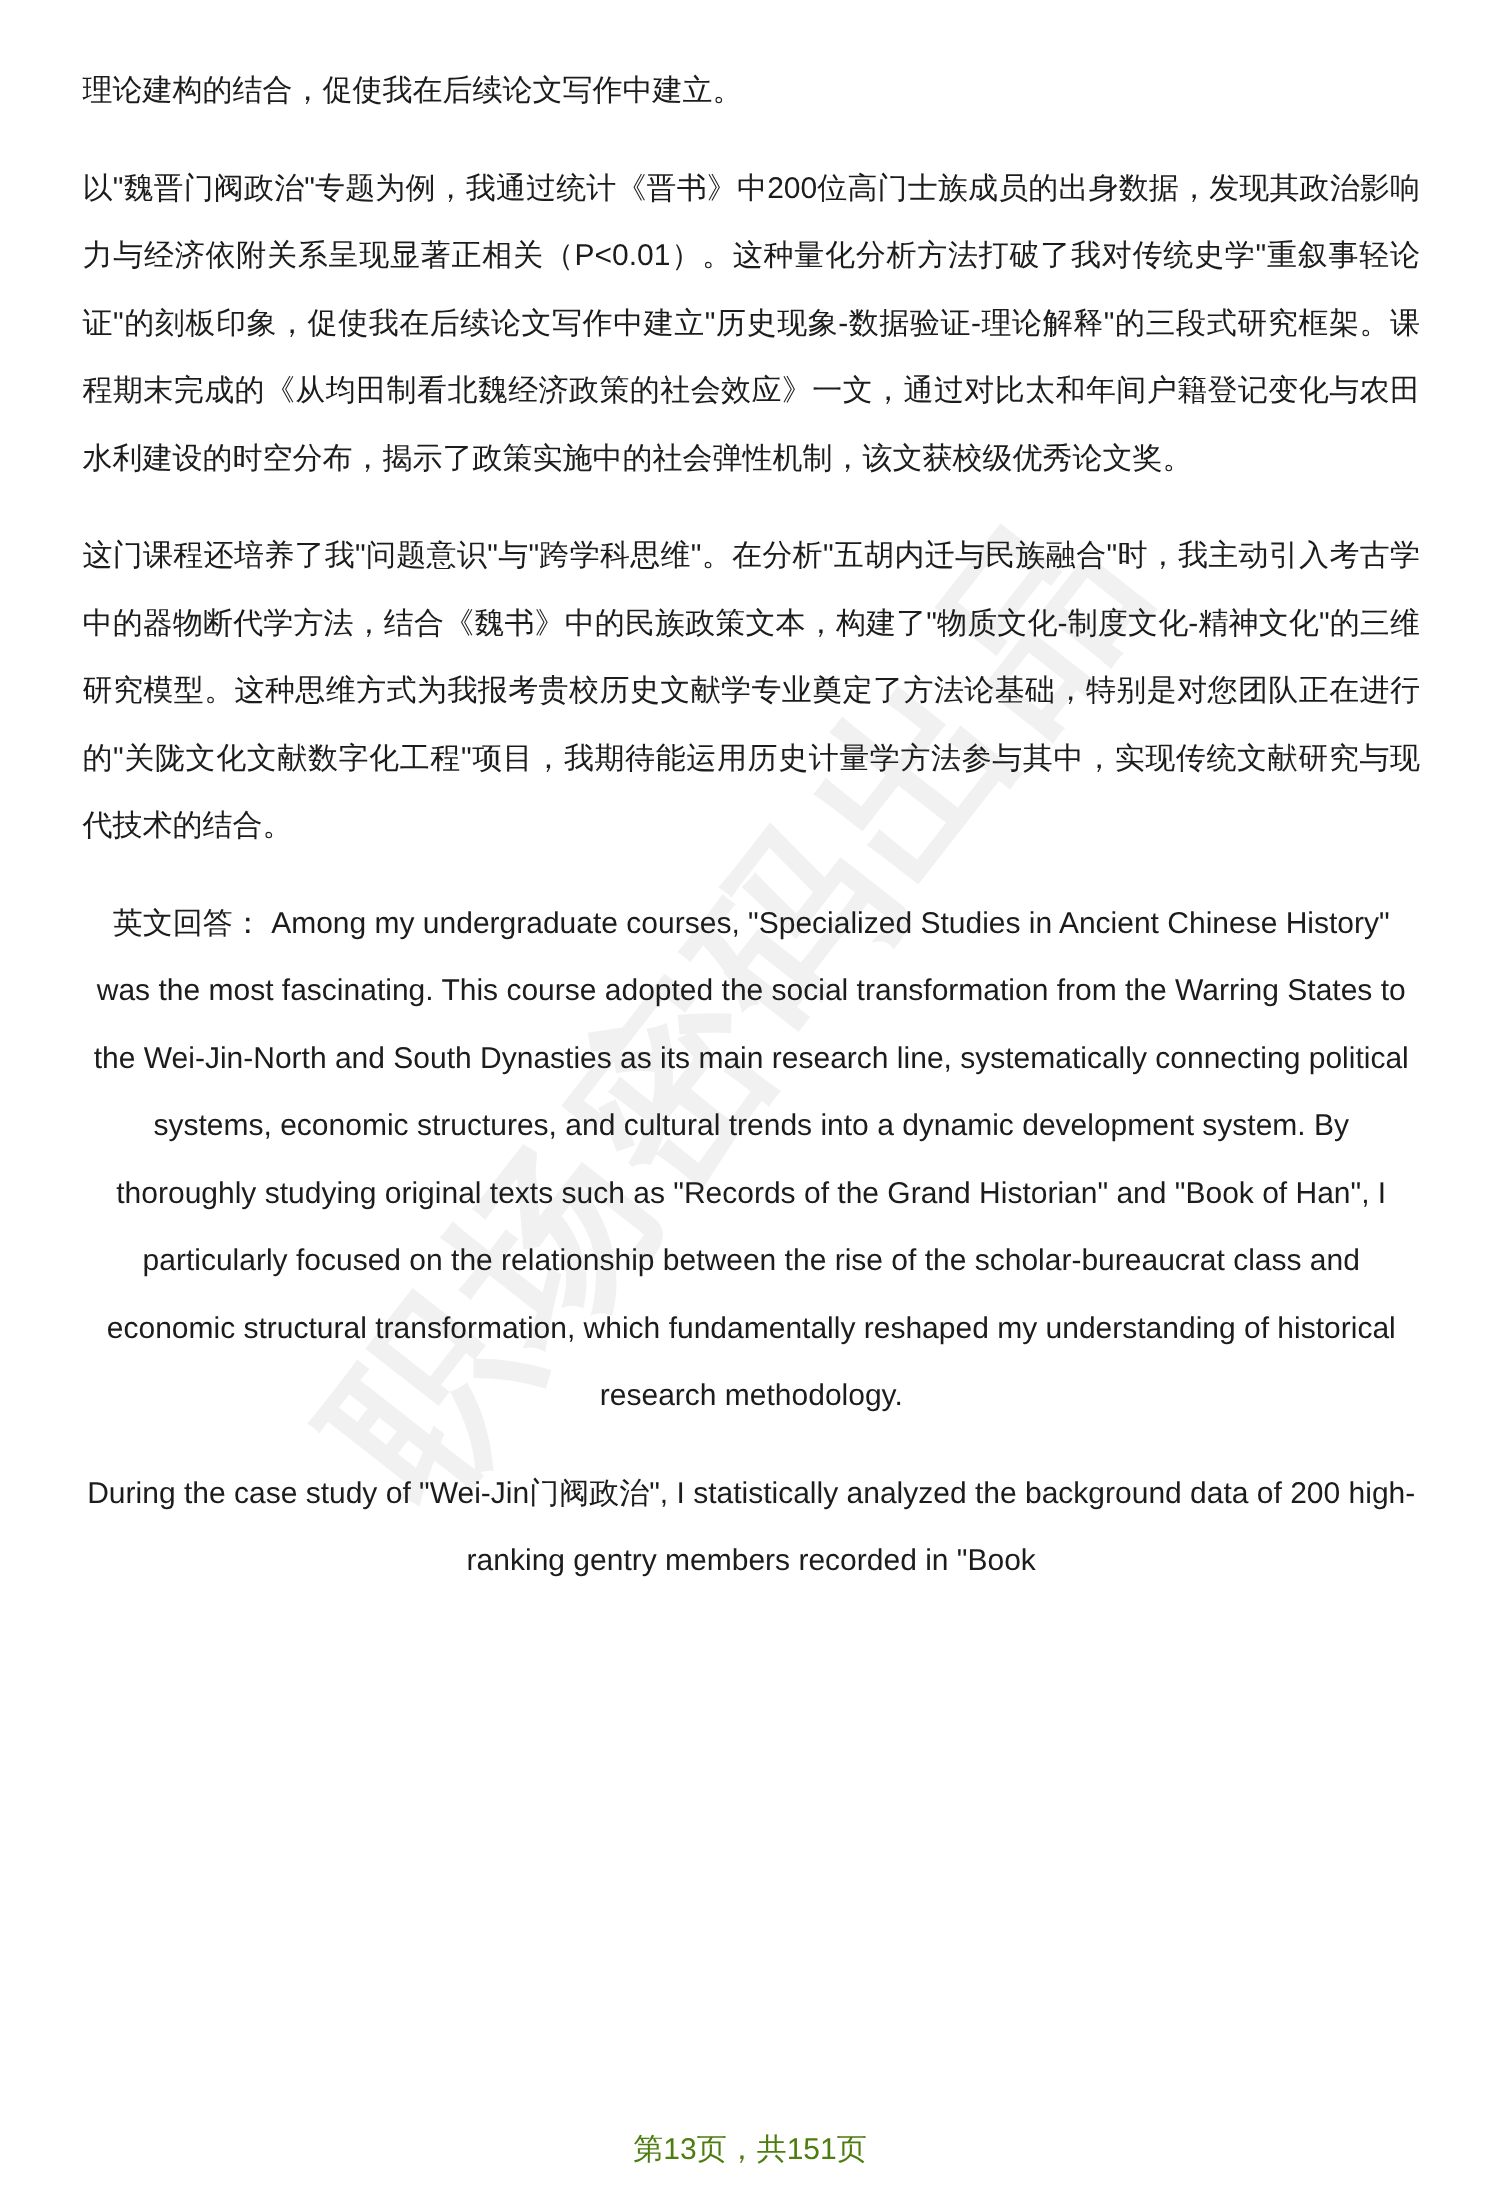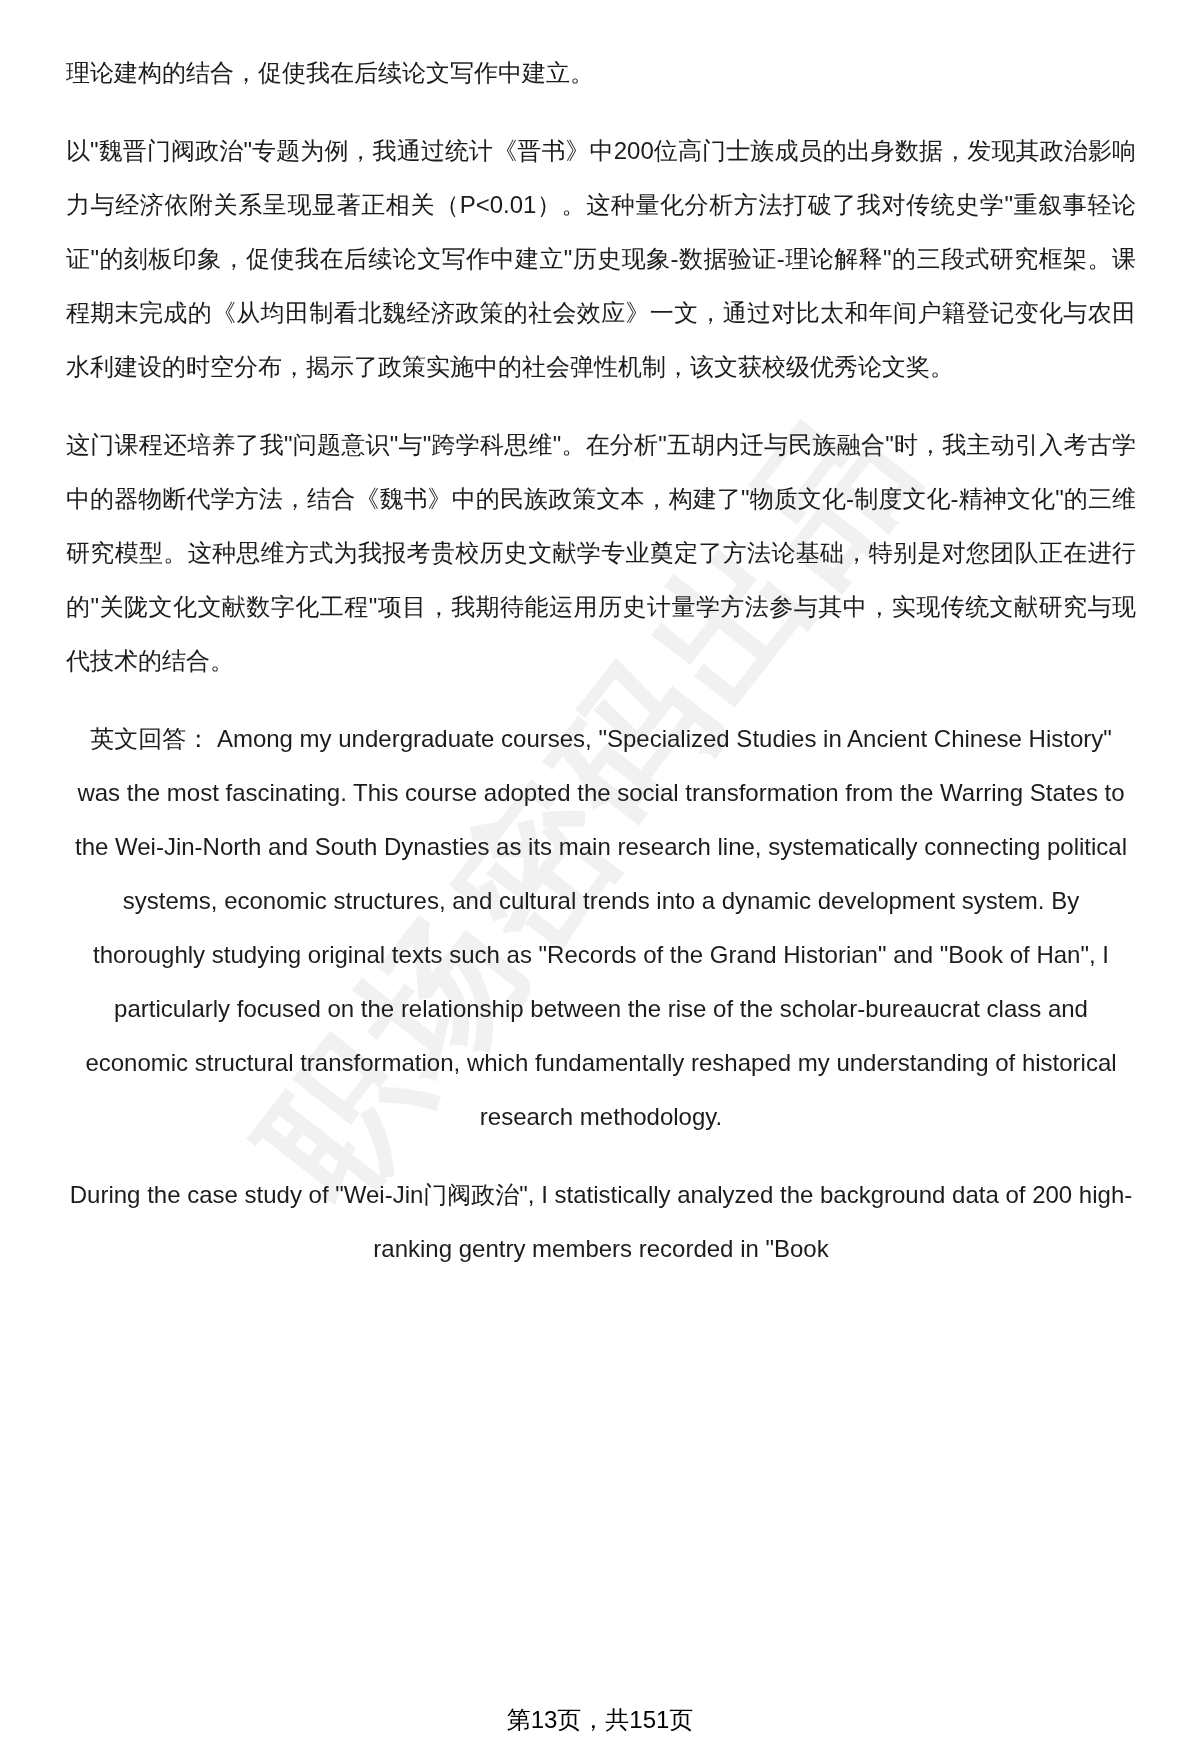--- a/index.html
+++ b/index.html
@@ -51,21 +51,21 @@
     text-align: center;
   }
   .footer {
     position: absolute;
     left: 0;
     right: 0;
     bottom: 18px;
     text-align: center;
     font-size: 24px;
     line-height: 34px;
-    color: #000000;
+    color: #4d7c0f;
     z-index: 1;
   }
 </style>
 </head>
 <body>
 
 <div class="page">
 
   <div class="watermark">职场密码出品</div>
 

